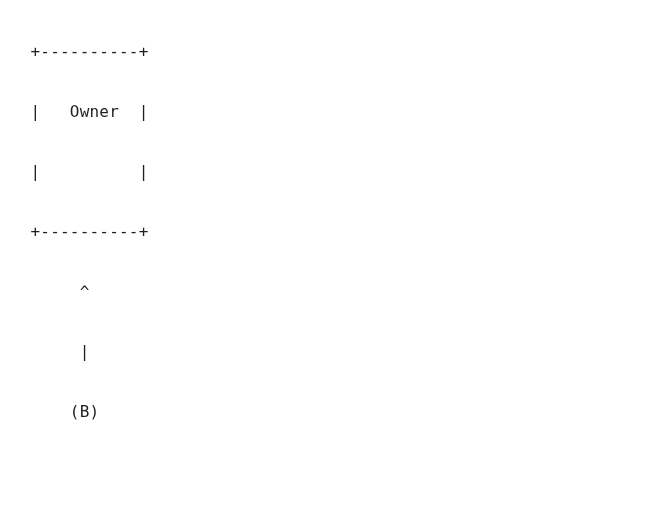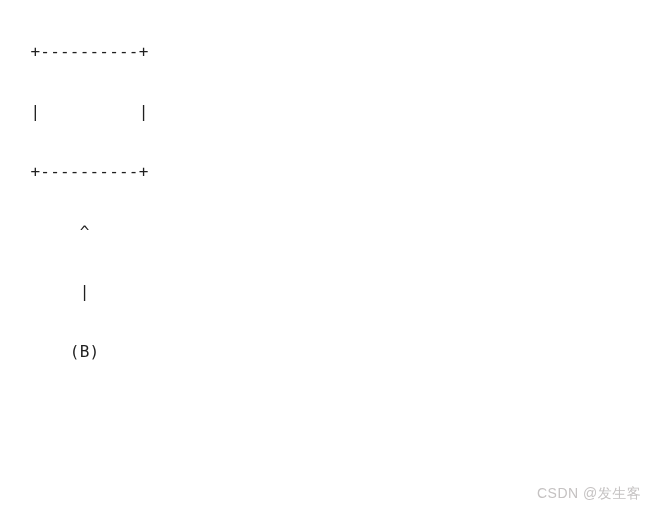--- a/index.html
+++ b/index.html
@@ -42,20 +42,21 @@
     white-space: nowrap;
   }
 </style>
 </head>
 <body>
 
 <div id="page">
 
   <div class="ascii-diagram">
     <div class="line">   +----------+</div>
+    <div class="line">   |   Owner  |</div>
     <div class="line">   |          |</div>
     <div class="line">   +----------+</div>
     <div class="line">        ^</div>
     <div class="line">        |</div>
     <div class="line">       (B)</div>
     
     
     
     
     
@@ -66,15 +67,14 @@
     
     
     
     
     
     
     
     
   </div>
 
-  <div class="watermark">CSDN @发生客</div>
 
 </div>
 
 </body></html>

